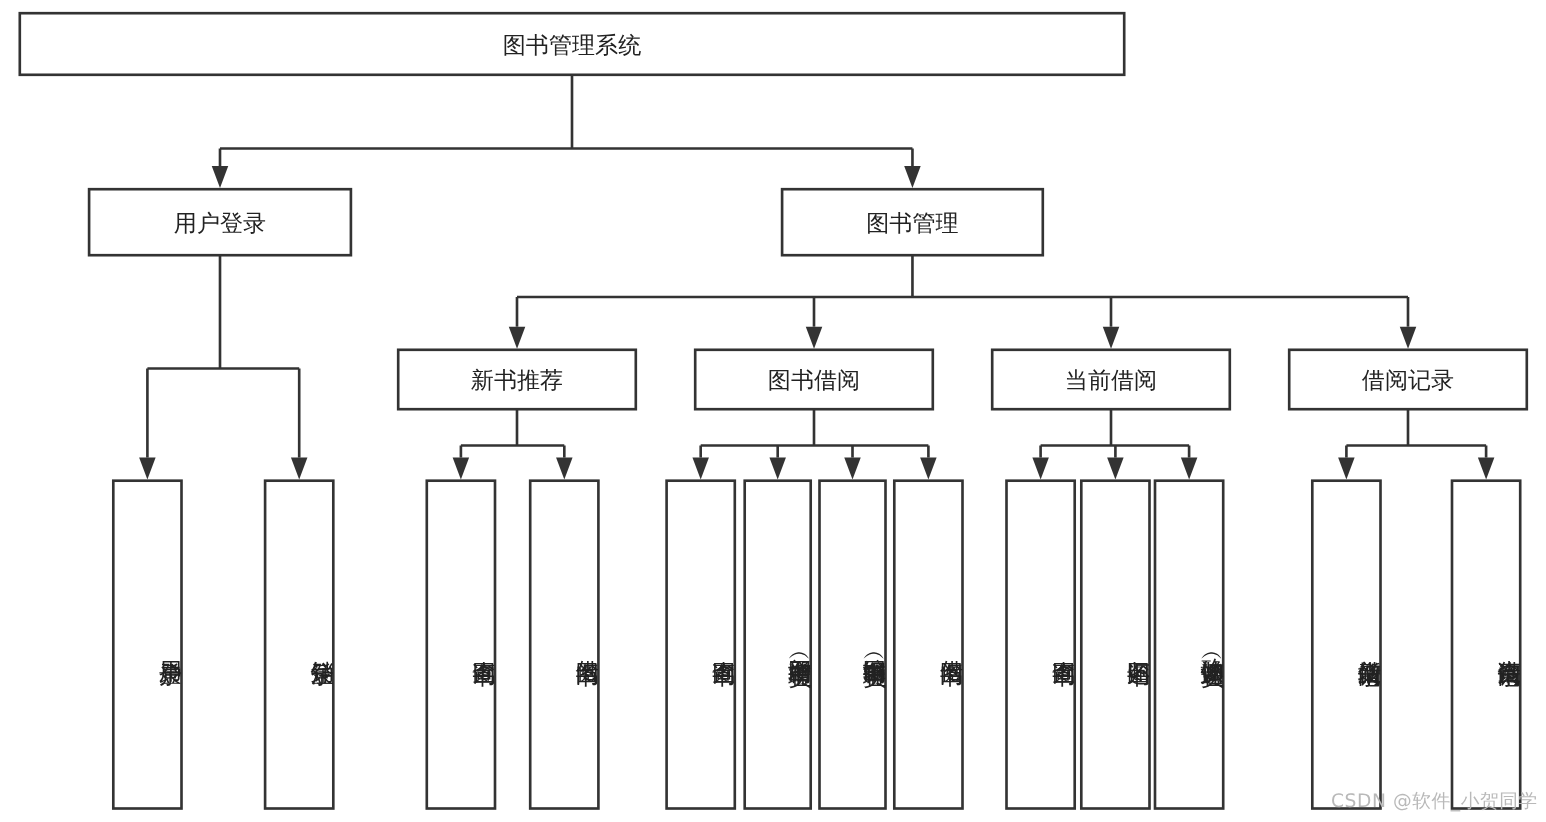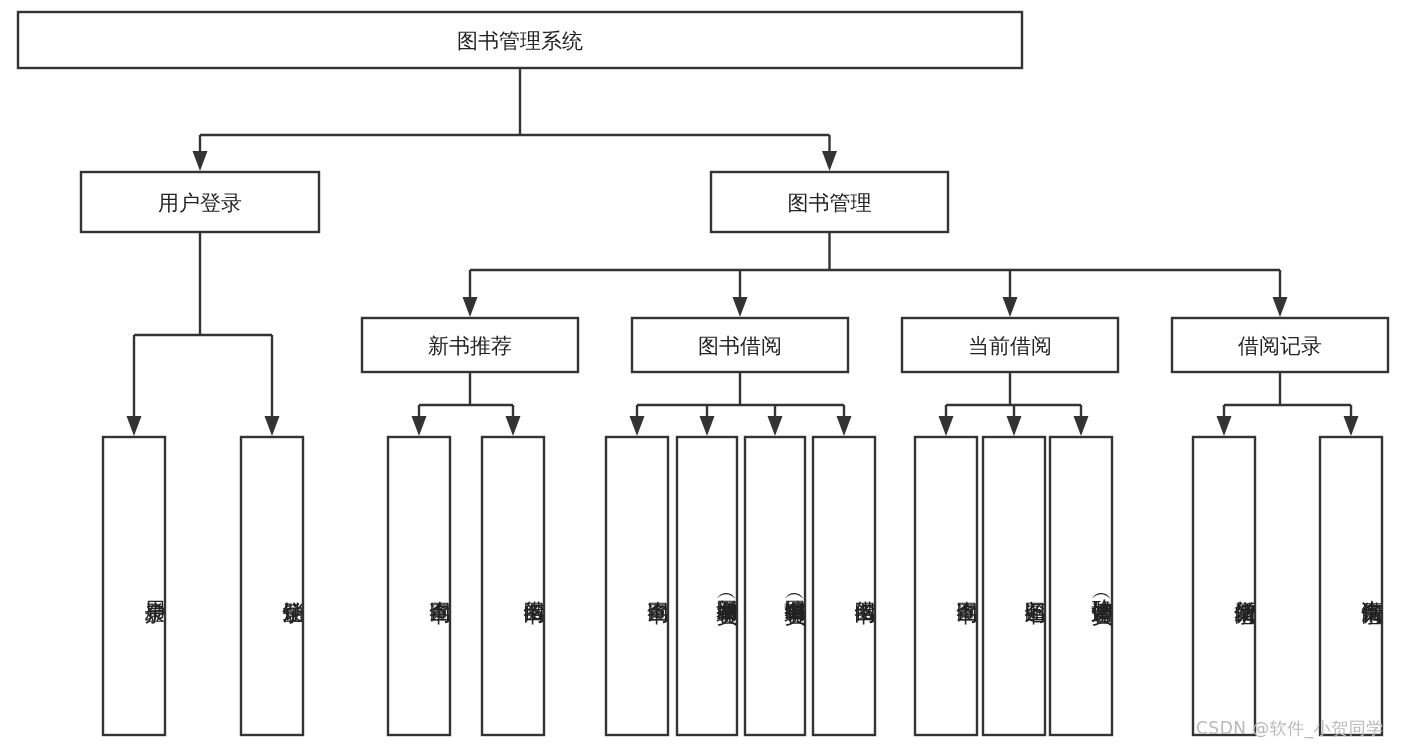--- a/index.html
+++ b/index.html
@@ -173,14 +173,14 @@
       <div class="node-label-v" style="left: 606px; top: 445px; width: 62px; height: 282px;">查询图书</div>
       <div class="node-label-v" style="left: 677px; top: 445px; width: 60px; height: 282px;">新增图书（管理员）</div>
       <div class="node-label-v" style="left: 745px; top: 445px; width: 60px; height: 282px;">编辑图书（管理员）</div>
       <div class="node-label-v" style="left: 813px; top: 445px; width: 62px; height: 282px;">借阅图书</div>
       <div class="node-label-v" style="left: 915px; top: 445px; width: 62px; height: 282px;">查询图书</div>
       <div class="node-label-v" style="left: 983px; top: 445px; width: 62px; height: 282px;">归还图书</div>
       <div class="node-label-v" style="left: 1050px; top: 445px; width: 62px; height: 282px;">确认归还（管理员）</div>
       <div class="node-label-v" style="left: 1193px; top: 445px; width: 62px; height: 282px;">新增借阅记录</div>
       <div class="node-label-v" style="left: 1320px; top: 445px; width: 62px; height: 282px;">查询借阅记录</div>
     </div>
-  <div class="watermark" style="left: 1196px; top: 717px; color: rgb(185, 185, 185);">CSDN @软件_小贺同学</div>
+  <div class="watermark" style="left: 1196px; top: 717px; color: rgb(185, 185, 185); padding-left: 14px;">CSDN @软件_小贺同学</div>
 </div>
 
 </body></html>

